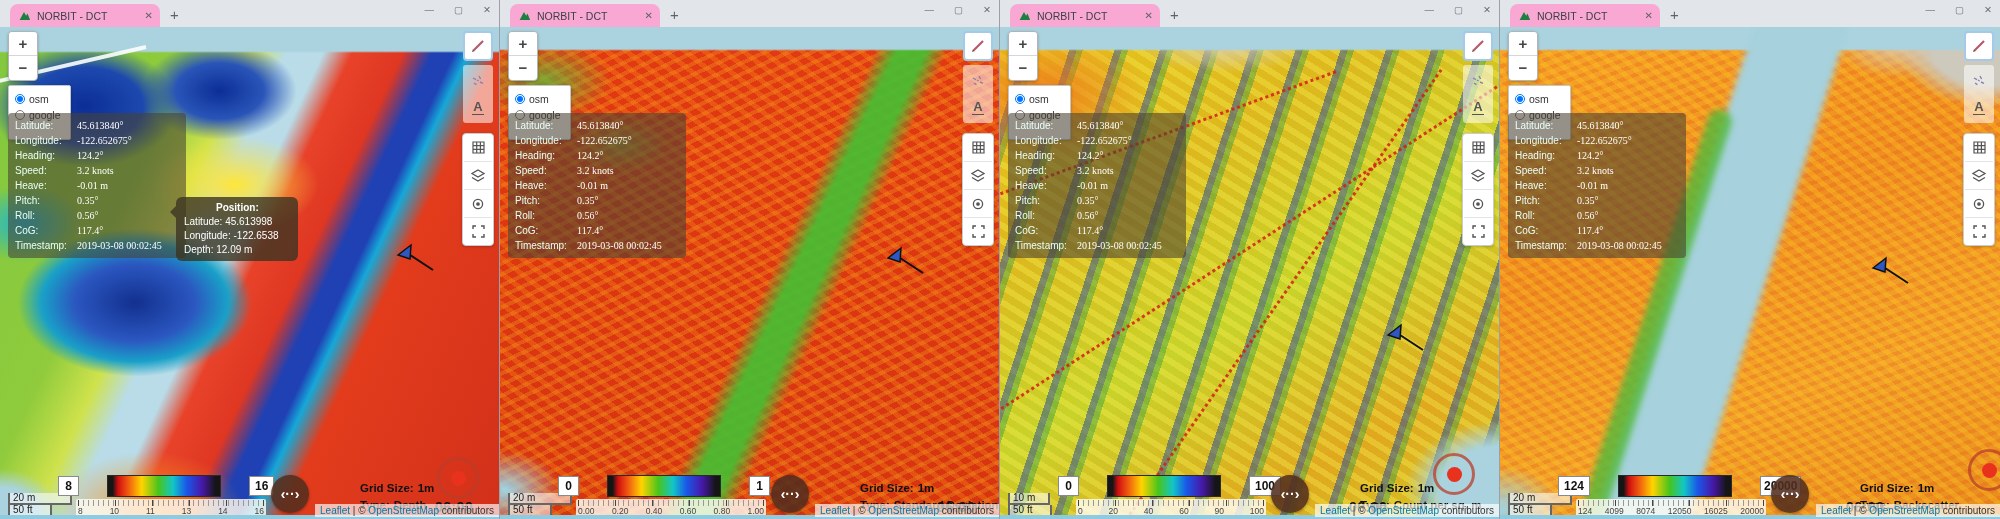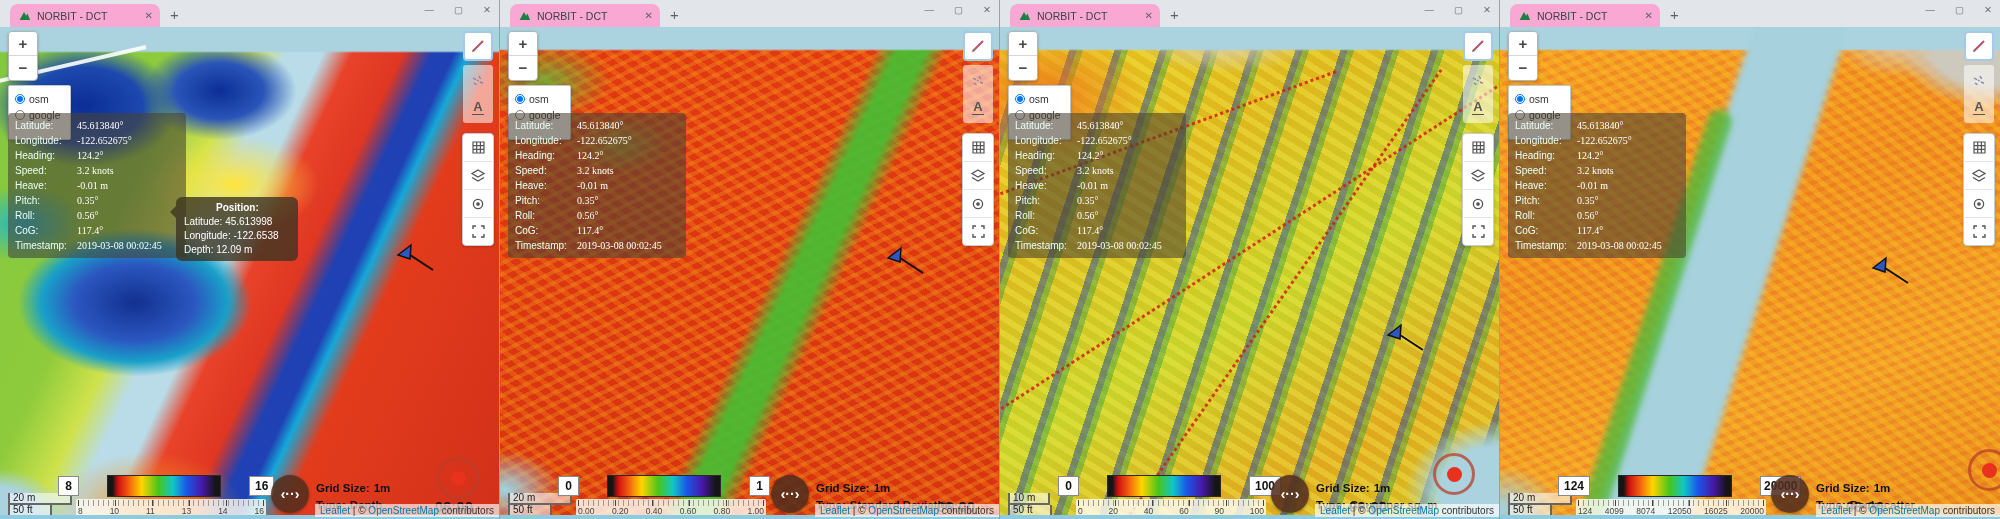--- a/index.html
+++ b/index.html
@@ -102,21 +102,21 @@
   .cbmax{margin-left:28px;}
   .w3 .cbmax{max-width:34px;overflow:hidden;text-align:left;padding:2px 3px;}
   .cruler{position:absolute;left:76px;bottom:2px;width:190px;background:rgba(255,252,244,.82);border-radius:2px;padding:1px 2px;box-sizing:border-box;}
   .ctick{height:6px;background:
     repeating-linear-gradient(90deg,#444 0 1px,rgba(0,0,0,0) 1px 37px),
     repeating-linear-gradient(90deg,#999 0 1px,rgba(0,0,0,0) 1px 5px);}
   .clabels{display:flex;justify-content:space-between;font-size:8.5px;color:#444;line-height:1.2;}
 
   .panbtn{position:absolute;left:271px;bottom:6px;width:38px;height:38px;border-radius:50%;background:rgba(82,46,30,.88);color:#fff;font-size:14px;font-weight:bold;display:flex;align-items:center;justify-content:center;letter-spacing:0;box-shadow:0 1px 3px rgba(0,0,0,.35);cursor:pointer;}
   .gridtype{position:absolute;left:316px;bottom:5px;font-size:11.5px;font-weight:bold;color:#101010;line-height:1.5;white-space:nowrap;}
-  .gtl{margin-right:4px;}
+  .gtl{margin-right:4px;margin-left:44px;}
   .clock{position:absolute;right:26px;bottom:4px;font-size:15px;font-weight:bold;color:#101010;}
   .w1 .clock{right:24px;}
   .w2 .clock{right:112px;}
   .w3 .clock{right:116px;}
   .record{position:absolute;right:20px;bottom:20px;width:42px;height:42px;border:3px solid rgba(185,62,42,.75);border-radius:50%;display:flex;align-items:center;justify-content:center;box-sizing:border-box;cursor:pointer;}
   .rdot{width:15px;height:15px;border-radius:50%;background:#e8321e;}
   .w2 .record{right:24px;bottom:24px;}
   .w3 .record{right:-10px;bottom:28px;}
   .attrib{position:absolute;right:0;bottom:2px;background:rgba(255,255,255,.68);font-size:10px;color:#333;padding:1px 5px;white-space:nowrap;z-index:5;}
   .alink{color:#0078a8;cursor:pointer;}

